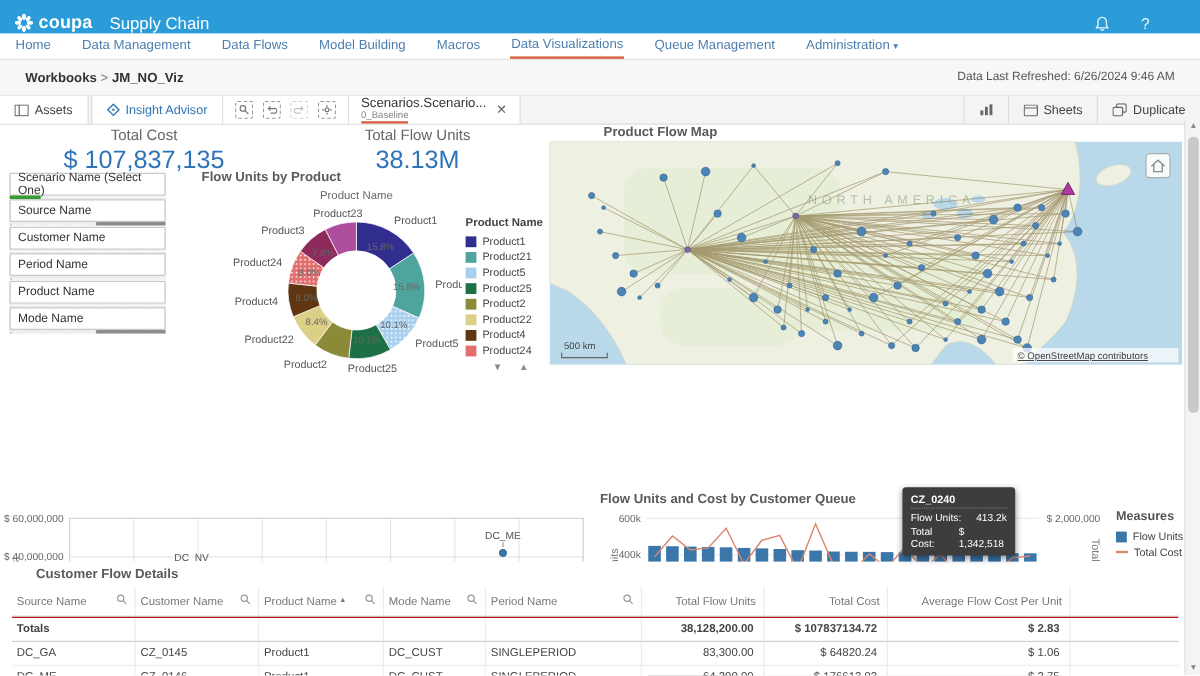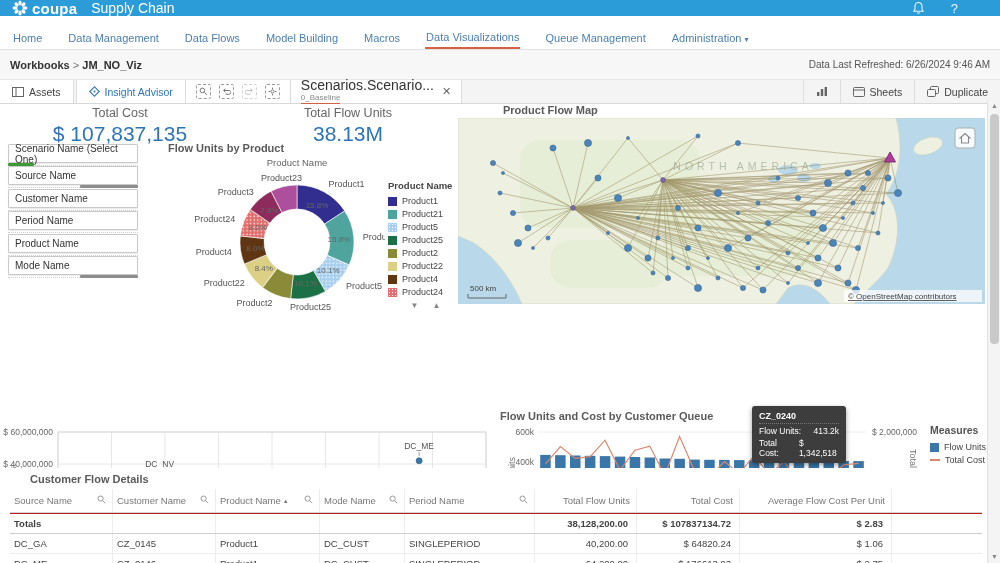--- a/index.html
+++ b/index.html
@@ -1,38 +1,38 @@
 <!DOCTYPE html>
 <html><head>
 <meta charset="utf-8">
 <style>
   * { box-sizing: border-box; margin: 0; padding: 0; }
   html,body { width:1000px; height:563px; overflow:hidden; background:#fff;
     font-family:"Liberation Sans","DejaVu Sans",sans-serif; }
   #app { position:relative; width:1000px; height:563px; background:#fff; }
 
   
-  #topbar { position:absolute; left:0; top:0; width:1000px; height:16px; background:#2b9cd8;
-    display:flex; align-items:center; padding:1px 12px; color:#fff; }
+  #topbar { position:absolute; left:0; top:0; width:1000px; height:28px; background:#2b9cd8;
+    display:flex; align-items:flex-end; padding:1px 12px; color:#fff; }
   #brand { display:flex; align-items:center; gap:4px; }
   #brand .bname { font-size:15px; font-weight:bold; letter-spacing:.2px; }
   #product { font-size:14px; margin-left:14px; font-weight:400; }
   #topbar-right { margin-left:auto; display:flex; align-items:center; gap:26px; padding-right:30px; }
   #help-icon { font-size:13px; color:#eaf6fc; cursor:pointer; }
 
   
   #navbar { position:absolute; left:0; top:28px; width:1000px; height:22px; background:#fff;
     border-bottom:1px solid #e3e3e3; display:flex; align-items:center; gap:24px; padding:0 12px; }
   .nav-item { font-size:11px; color:#4d7fae; cursor:pointer; padding:3px 1px 4px; white-space:nowrap; }
   .nav-item.active { border-bottom:2px solid #d95f43; }
   .nav-caret { font-size:8px; color:#4d7fae; margin-left:3px; }
 
   
   #crumbrow { position:absolute; left:0; top:50px; width:1000px; height:30px; background:#f7f7f7;
-    display:flex; align-items:center; padding:0 10px; border-bottom:1px solid #e8e8e8;}
+    display:flex; align-items:center; padding:0 21px; border-bottom:1px solid #e8e8e8;}
   #crumb { font-size:11px; color:#777; }
   #crumb b { color:#333; }
   #crumb .cur { font-weight:bold; color:#2f2f2f; }
   #crumbrow .right { margin-left:auto; display:flex; align-items:center; gap:25px; }
   #refreshed { font-size:10px; color:#555; }
   #refresh-btn { font-size:10.5px; color:#444; background:#fff; border:1px solid #b9b9b9;
     border-radius:2px; padding:5px 11px; cursor:pointer; }
 
   
   #tabrow { position:absolute; left:0; top:80px; width:1000px; height:24px; background:#f4f4f4;
@@ -40,21 +40,21 @@
   .tr-btn { display:flex; align-items:center; gap:5px; padding:0 12px; font-size:10.5px; color:#444;
     background:#fff; border-right:1px solid #ddd; cursor:pointer; }
   .tr-btn.insight { color:#2e75b6; border-left:1px solid #ddd; margin-left:2px; }
   .icon-group { display:flex; align-items:center; gap:8px; padding:0 10px; background:#fff; border-right:1px solid #ddd;}
   .dash-ic { width:15px; height:15px; border:1px dashed #9a9a9a; border-radius:2px; display:flex;
     align-items:center; justify-content:center; cursor:pointer; background:#fff;}
   .dash-ic.dis { opacity:.45; }
   .sheet-tab { display:flex; align-items:center; gap:8px; background:#fff; border-right:1px solid #ddd;
     padding:0 10px; cursor:pointer; }
   .sheet-tab .lines { display:flex; flex-direction:column; line-height:1.1; }
-  .sheet-tab .t1 { font-size:14px; color:#333; }
+  .sheet-tab .t1 { font-size:11px; color:#333; }
   .sheet-tab .t2 { font-size:8px; color:#888; border-bottom:2px solid #d95f43; align-self:flex-start; }
   .sheet-tab .x { font-size:11px; color:#666; cursor:pointer; }
   #tabrow .right { margin-left:auto; display:flex; align-items:center; }
   .tr-right-btn { display:flex; align-items:center; gap:5px; font-size:10.5px; color:#444; padding:0 12px;
     height:100%; border-left:1px solid #ddd; cursor:pointer; background:#f4f4f4;}
 
   
   #main { position:absolute; left:0; top:104px; width:988px; height:364px; background:#fff; }
   .kpi { position:absolute; text-align:center; }
   .kpi .kl { font-size:12.5px; color:#666; }
@@ -827,21 +827,21 @@
           <div class="tcell num" style="width: 102px;">38,128,200.00</div>
           <div class="tcell num" style="width: 103px;">$ 107837134.72</div>
           <div class="tcell num" style="width: 152px;">$ 2.83</div>
         </div>
         <div class="trow">
           <div class="tcell" style="width: 103px;">DC_GA</div>
           <div class="tcell" style="width: 103px;">CZ_0145</div>
           <div class="tcell" style="width: 104px;">Product1</div>
           <div class="tcell" style="width: 85px;">DC_CUST</div>
           <div class="tcell" style="width: 130px;">SINGLEPERIOD</div>
-          <div class="tcell num" style="width: 102px;">40,200.00</div>
+          <div class="tcell num" style="width: 102px;">83,300.00</div>
           <div class="tcell num" style="width: 103px;">$ 64820.24</div>
           <div class="tcell num" style="width: 152px;">$ 1.06</div>
         </div>
         <div class="trow">
           <div class="tcell" style="width: 103px;">DC_ME</div>
           <div class="tcell" style="width: 103px;">CZ_0146</div>
           <div class="tcell" style="width: 104px;">Product1</div>
           <div class="tcell" style="width: 85px;">DC_CUST</div>
           <div class="tcell" style="width: 130px;">SINGLEPERIOD</div>
           <div class="tcell num" style="width: 102px;">64,200.00</div>

